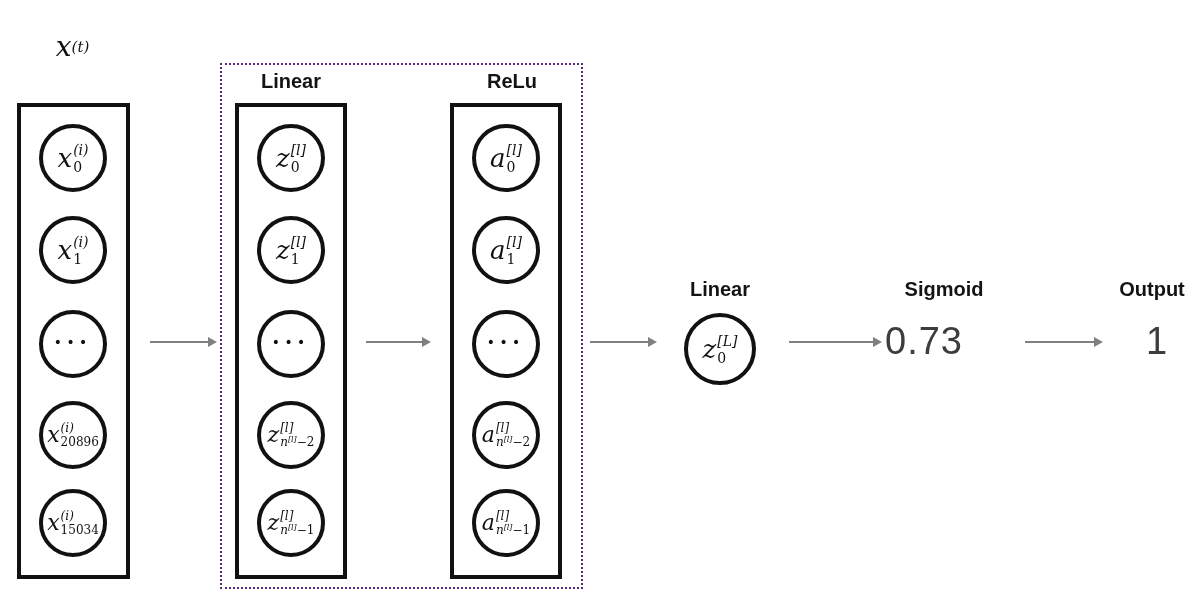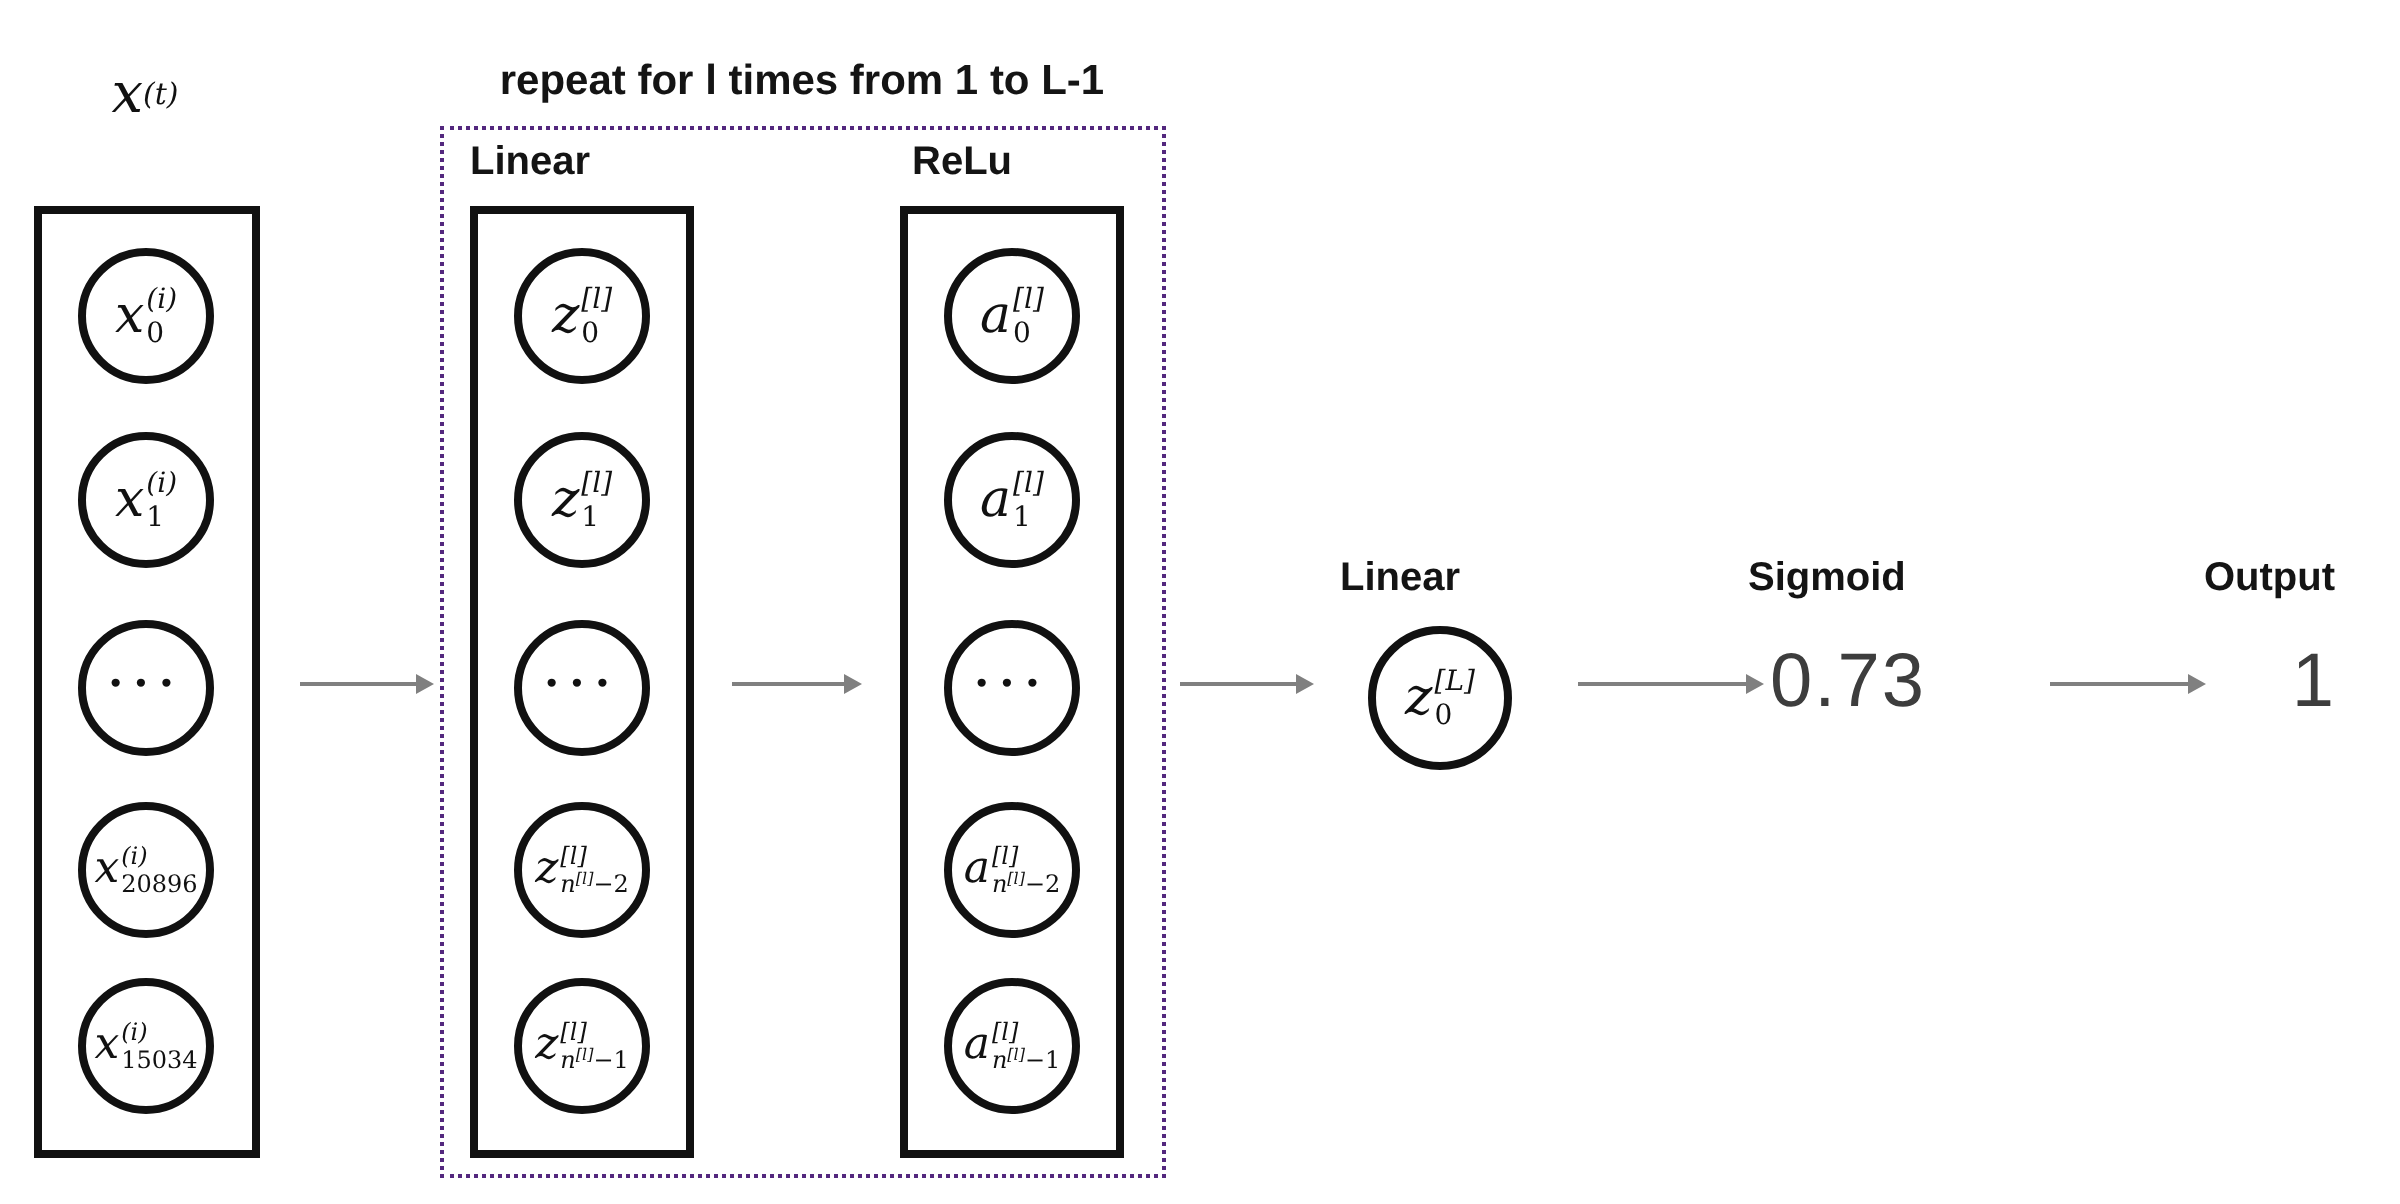--- a/index.html
+++ b/index.html
@@ -75,20 +75,21 @@
     box-sizing: border-box;
     border: 2px dotted #53277e;
     background: transparent;
   }
   
   .hlabel {
     position: absolute;
     font-weight: bold;
     font-size: 20px;
     color: #141414;
+    text-align: center;
     line-height: 1.1;
   }
   .repeat-title {
     position: absolute;
     font-weight: bold;
     font-size: 21px;
     color: #141414;
     text-align: center;
     line-height: 1.1;
   }
@@ -119,21 +120,20 @@
 
 <div class="canvas">
 
   <div class="input-header" style="left:25px; top:33px; width:95px;">
     <span class="math">
         <span class="mi">x</span>
         <span class="hsup">(t)</span>
       </span>
   </div>
 
-  <div class="repeat-title" style="left:218px; top:29px; width:366px;">repeat for l times from 1 to L-1</div>
   <div class="dotted-box" style="left:220px; top:63px; width:363px; height:526px;"></div>
   <div class="hlabel" style="left:235px; top:70px; width:112px;">Linear</div>
   <div class="hlabel" style="left:456px; top:70px; width:112px;">ReLu</div>
 
   <div class="col" style="left:17px; top:103px; width:113px; height:476px;"></div>
   <div class="circle" style="left:39px; top:124px;">
     <span class="math">
         <span class="mi">x</span>
         <span class="scripts">
           <span class="sup">(i)</span>
@@ -258,21 +258,21 @@
   <div class="circle big" style="left:684px; top:313px;">
     <span class="math">
         <span class="mi">z</span>
         <span class="scripts">
           <span class="sup">[L]</span>
           <span class="sub">0</span>
         </span>
       </span>
   </div>
 
-  <div class="hlabel" style="left:874px; top:278px; width:100px;">Sigmoid</div>
+  <div class="hlabel" style="left:894px; top:278px; width:100px;">Sigmoid</div>
   <div class="value" style="left:874px; top:322px; width:100px;">0.73</div>
   <div class="hlabel" style="left:1102px; top:278px; width:100px;">Output</div>
   <div class="value" style="left:1107px; top:322px; width:100px;">1</div>
 
   <div class="arrow" style="left:150px; top:341px; width:58px;"></div>
   <div class="arrow" style="left:366px; top:341px; width:56px;"></div>
   <div class="arrow" style="left:590px; top:341px; width:58px;"></div>
   <div class="arrow" style="left:789px; top:341px; width:84px;"></div>
   <div class="arrow" style="left:1025px; top:341px; width:69px;"></div>
 

